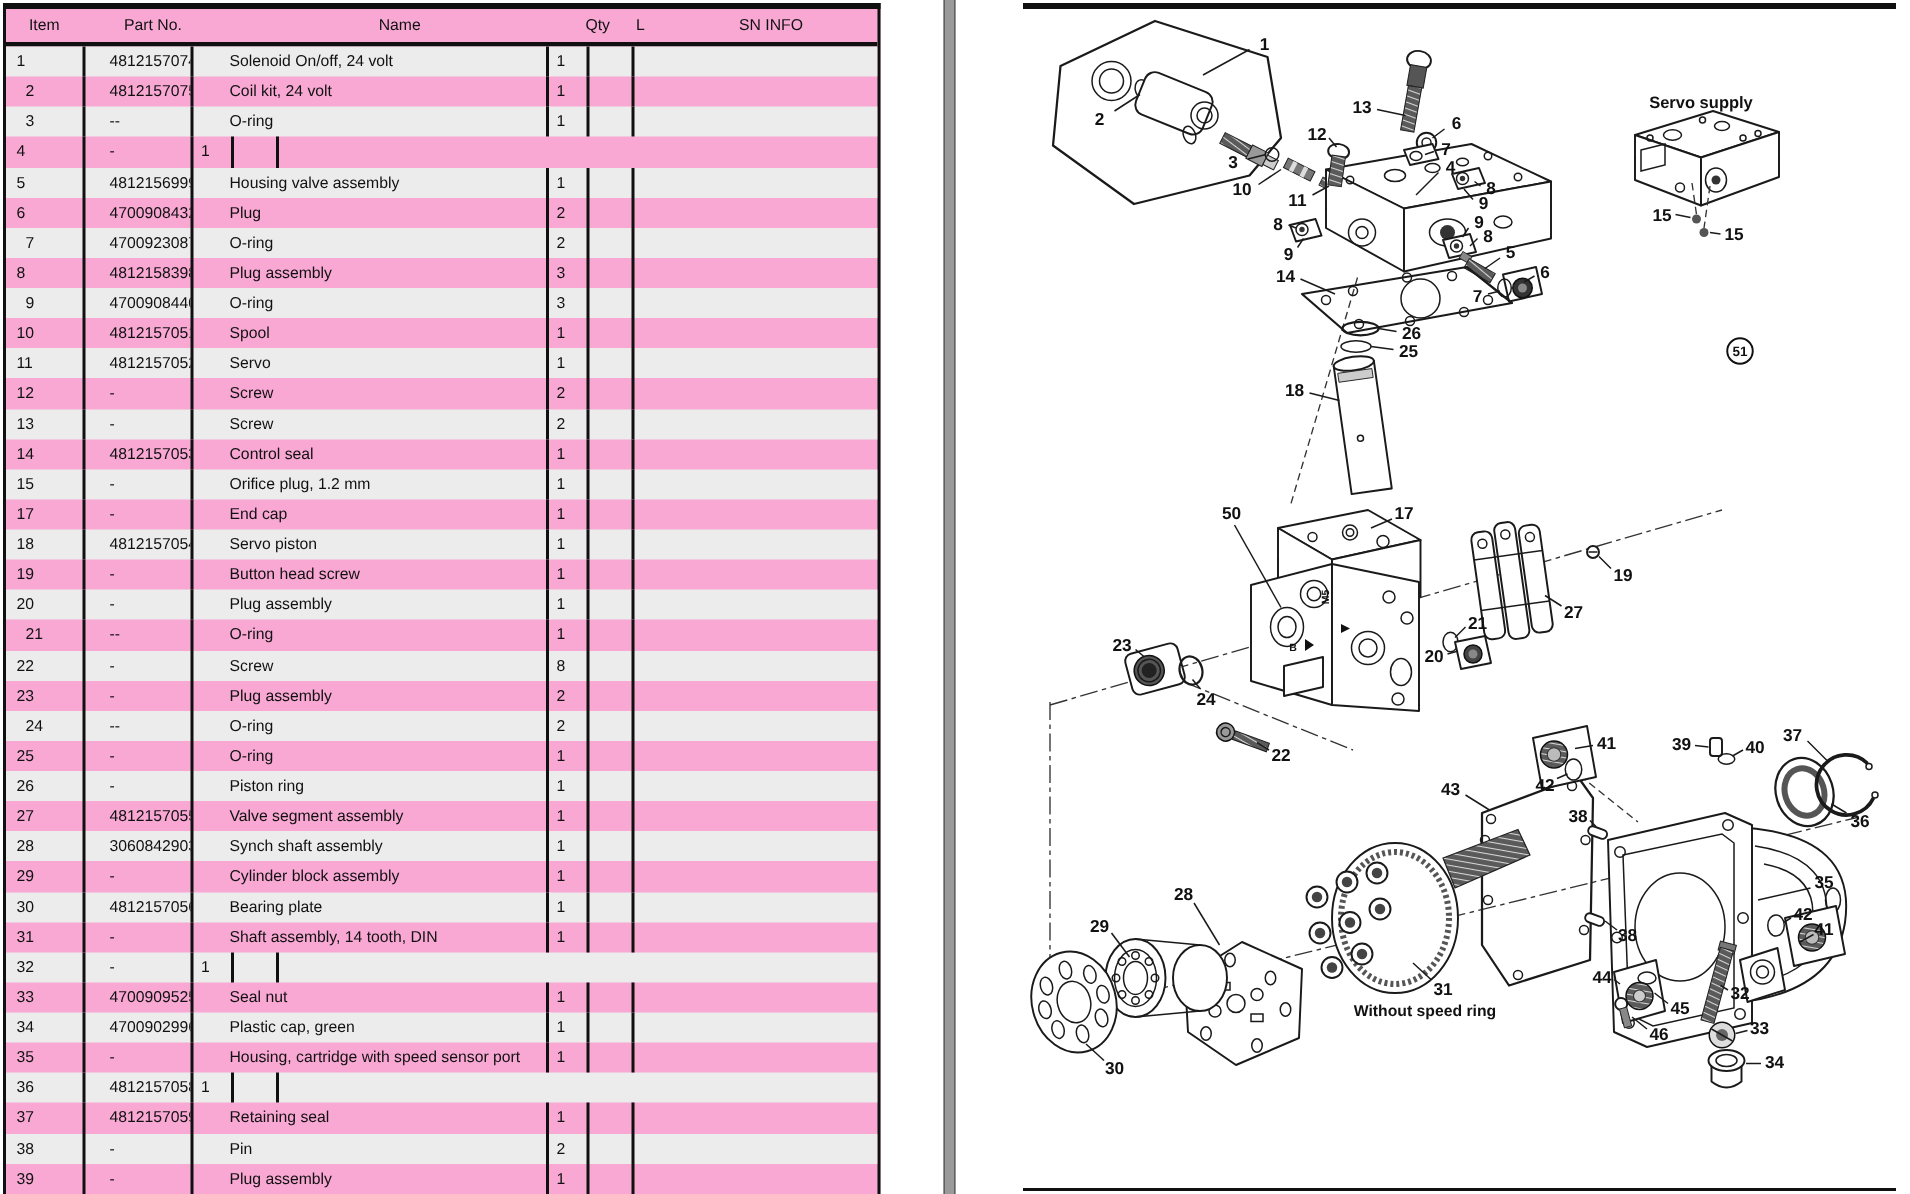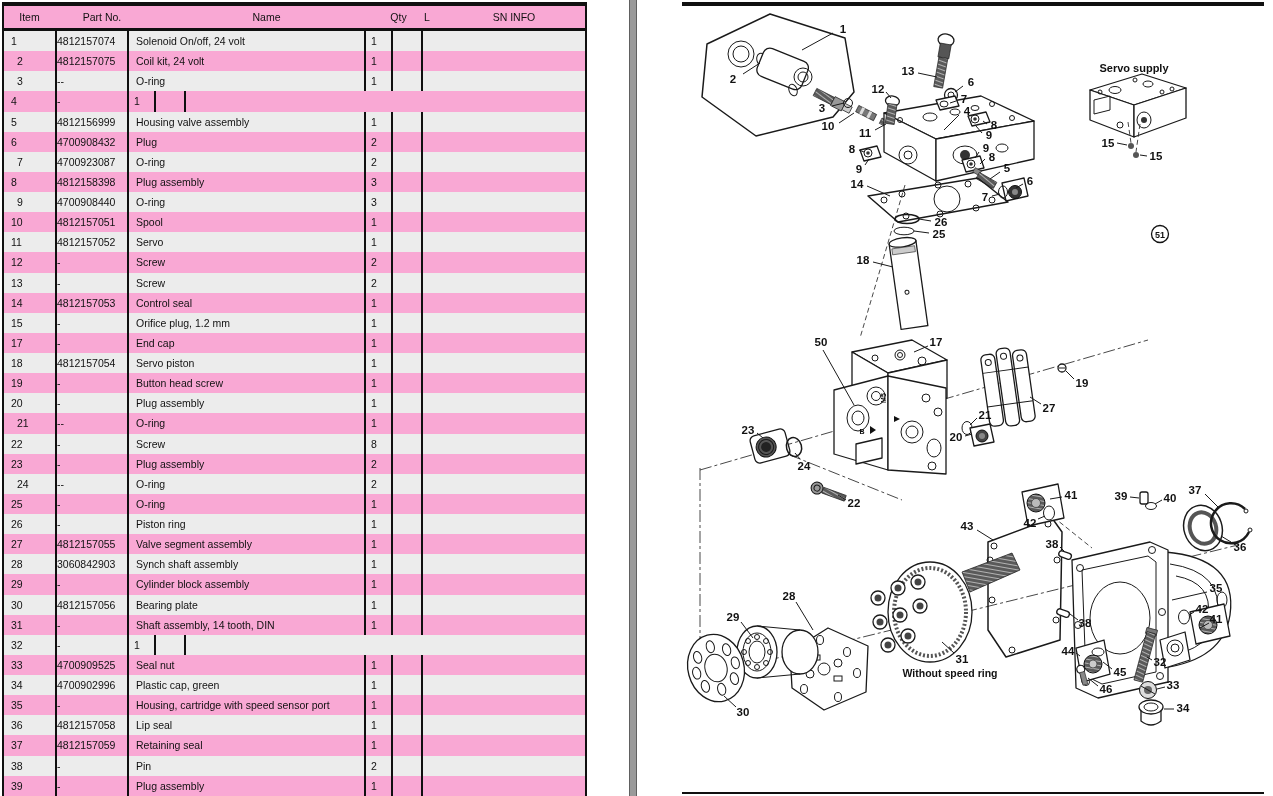--- a/index.html
+++ b/index.html
@@ -11,22 +11,22 @@
        border-left:2px solid #101010;border-right:2px solid #101010;border-top:4px solid #101010;
        overflow:hidden;font-size:10.5px;background:#f9a8d4}
   .thead{display:flex;height:22px;border-bottom:3px solid #101010}
   .hc{line-height:22px;text-align:center;box-sizing:border-box;border-right:2px solid transparent;white-space:nowrap}
   .w0{width:53px}.w1{width:92px}.w2{width:237px}.w3{width:27px}.w4{width:30px}.w5{width:142px;border-right:none}
   .trow{display:flex;height:20.13px;line-height:20.13px}
   .trow.alt{background:#ececec}
   .c{box-sizing:border-box;border-right:2px solid #101010;white-space:nowrap;overflow:hidden}
   .c-item{width:53px;padding-left:7px}
   .c-item.ind{padding-left:13px}
-  .c-part{width:72px;padding-left:0}
-  .c-name{width:237px;padding-left:7px}
+  .c-part{width:72px;padding-left:16px}
+  .c-name{width:237px;padding-left:24px}
   .c-qty{width:27px;padding-left:5px}
   .c-l{width:30px}
   .c-sn{width:142px;border-right:none}
 
   
   .divider{position:absolute;left:629px;top:0;width:8px;height:796px;background:#9a9a9a;
            border-left:1px solid #606060;border-right:1px solid #606060;box-sizing:border-box}
 
   
   .dpage{position:absolute;left:682px;top:2px;width:582px;height:792px;box-sizing:border-box;
@@ -323,21 +323,20 @@
         <div class="c c-item">35</div>
         <div class="c c-part">-</div>
         <div class="c c-name">Housing, cartridge with speed sensor port</div>
         <div class="c c-qty">1</div>
         <div class="c c-l"></div>
         <div class="c c-sn"></div>
       </div>
       <div class="trow alt">
         <div class="c c-item">36</div>
         <div class="c c-part">4812157058</div>
-        <div class="c c-name">Lip seal</div>
         <div class="c c-qty">1</div>
         <div class="c c-l"></div>
         <div class="c c-sn"></div>
       </div>
       <div class="trow">
         <div class="c c-item">37</div>
         <div class="c c-part">4812157059</div>
         <div class="c c-name">Retaining seal</div>
         <div class="c c-qty">1</div>
         <div class="c c-l"></div>

